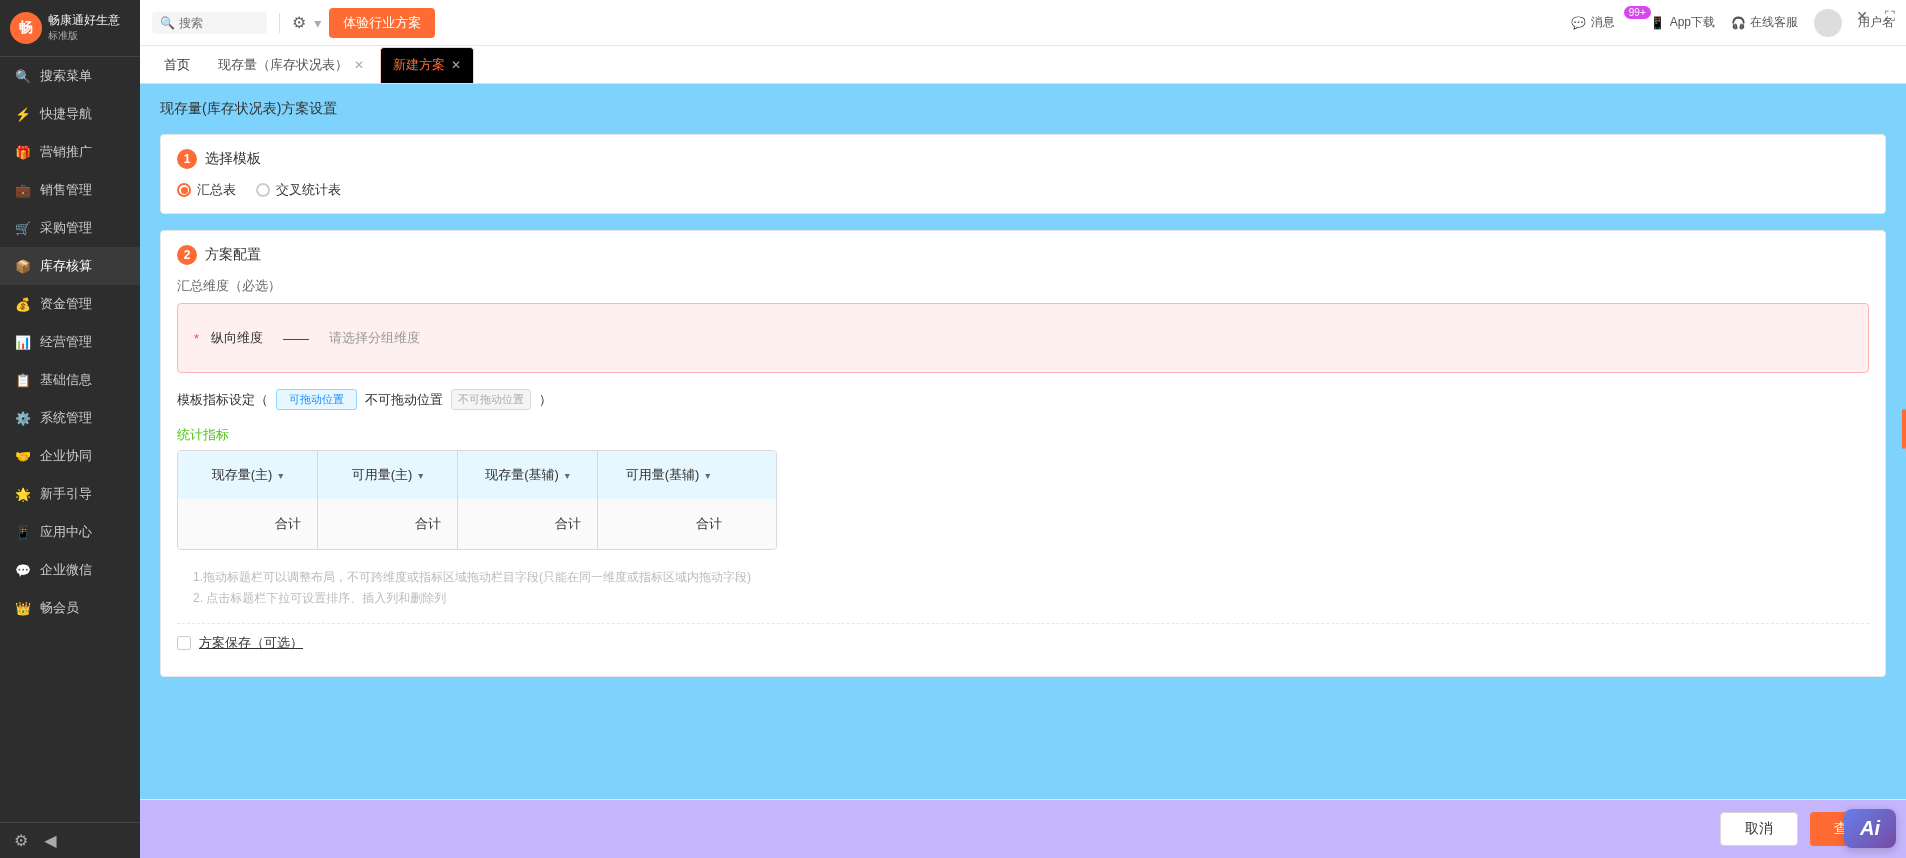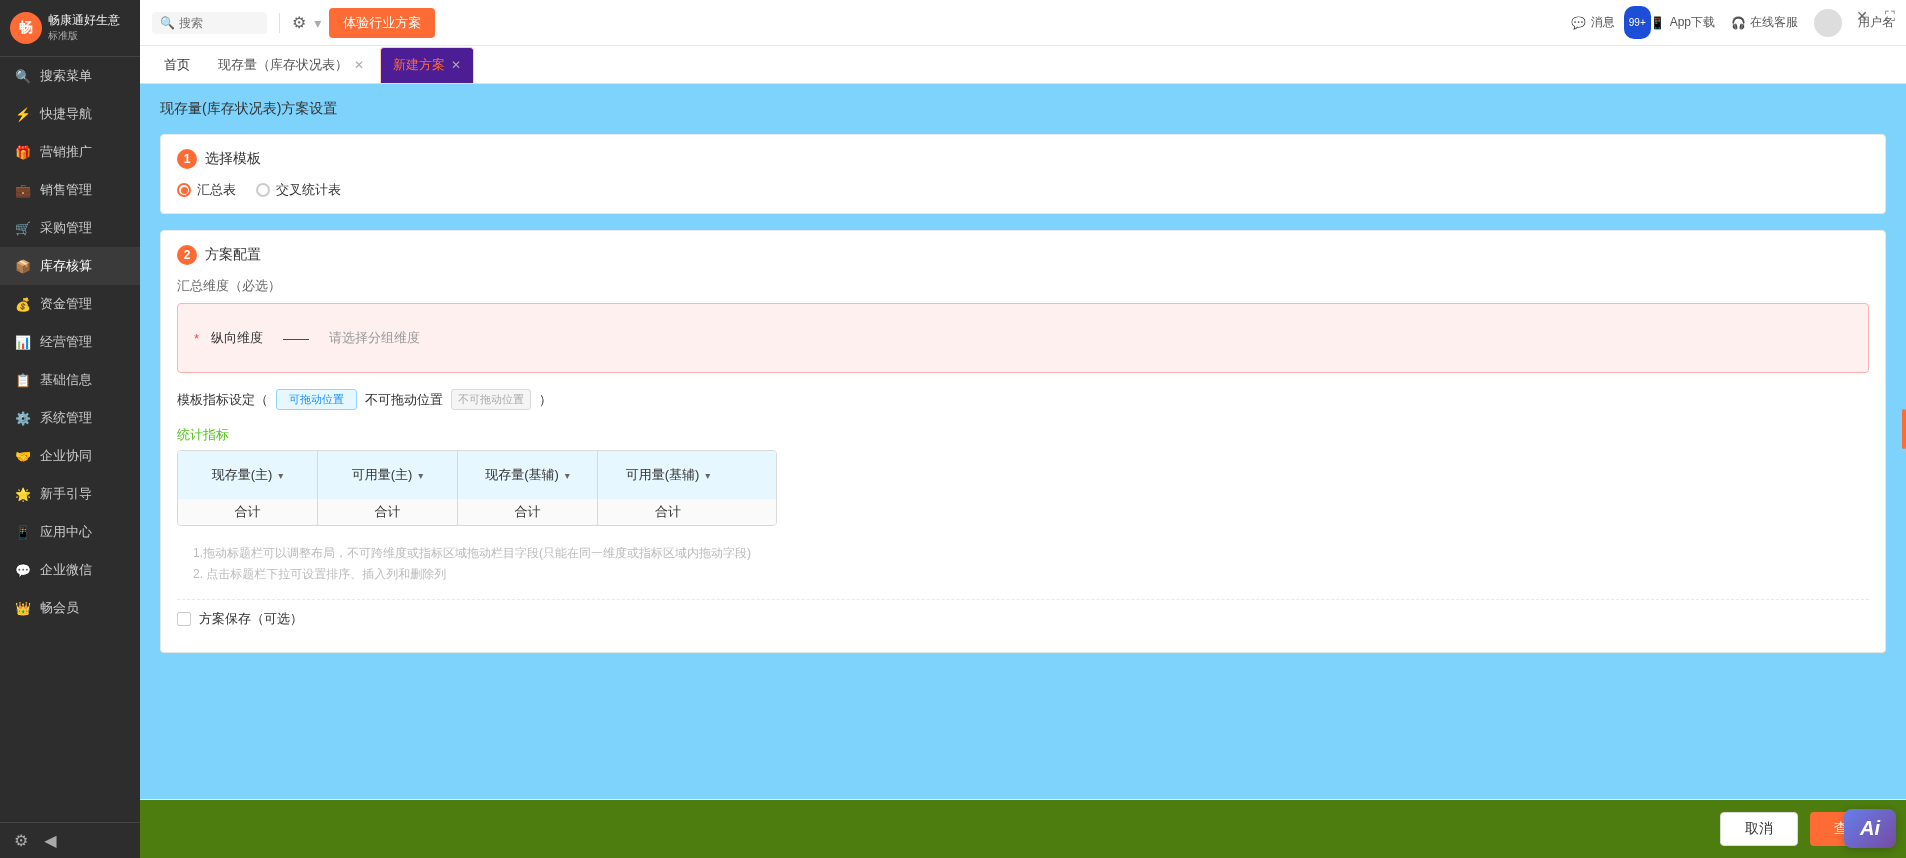--- a/index.html
+++ b/index.html
@@ -104,24 +104,24 @@
       border: none;
       border-radius: 4px;
       padding: 6px 14px;
       font-size: 13px;
       cursor: pointer;
     }
     .topbar-spacer { flex: 1; }
     .topbar-right { display: flex; align-items: center; gap: 16px; }
     .topbar-msg { display: flex; align-items: center; gap: 4px; color: #555; font-size: 12px; cursor: pointer; position: relative; }
     .badge {
-      background: #1d4ed8;
+      background: #d946ef;
       color: white;
       border-radius: 10px;
-      padding: 11px 5px;
+      padding: 1px 5px;
       font-size: 10px;
       position: absolute;
       top: -8px;
       right: -16px;
       white-space: nowrap;
     }
     .topbar-app { display: flex; align-items: center; gap: 4px; color: #555; font-size: 12px; cursor: pointer; }
     .topbar-service { display: flex; align-items: center; gap: 4px; color: #555; font-size: 12px; cursor: pointer; }
     .topbar-avatar { width: 28px; height: 28px; background: #ddd; border-radius: 50%; cursor: pointer; }
     .topbar-username { font-size: 12px; color: #555; cursor: pointer; }
@@ -142,21 +142,21 @@
       align-items: center;
       padding: 6px 12px;
       border-radius: 4px 4px 0 0;
       cursor: pointer;
       font-size: 13px;
       color: #555;
       gap: 6px;
       height: 36px;
     }
     .tab.home { color: #333; }
-    .tab.active { background: #4c1d95; color: #ff6b35; border: 1px solid #ffccc7; border-bottom: none; }
+    .tab.active { background: #000000; color: #ff6b35; border: 1px solid #ffccc7; border-bottom: none; }
     .tab-close { color: #aaa; font-size: 12px; cursor: pointer; }
 
     
     .content {
       flex: 1;
       background: #f5f5f5;
       overflow-y: auto;
       padding: 0;
       position: relative;
     }
@@ -306,23 +306,23 @@
       color: #333;
       display: flex;
       align-items: center;
       justify-content: center;
       gap: 6px;
       min-width: 140px;
     }
     .stats-cell:last-child { border-right: none; }
     .stats-data-row { display: flex; background: #fafafa; }
     .stats-data-cell {
-      padding: 4px 16px;
+      padding: 16px 16px;
       border-right: 1px solid #d9d9d9;
-      text-align: center;
+      text-align: right;
       font-size: 13px;
       color: #333;
       min-width: 140px;
     }
     .stats-data-cell:last-child { border-right: none; }
     .chevron-down { font-size: 10px; color: #666; }
 
     
     .tips-section { margin-bottom: 16px; }
     .tips-title { font-size: 13px; color: #bbb; margin-bottom: 4px; }
@@ -341,25 +341,25 @@
     .save-checkbox {
       width: 14px;
       height: 14px;
       border: 1px solid #ccc;
       border-radius: 2px;
       cursor: pointer;
       display: flex;
       align-items: center;
       justify-content: center;
     }
-    .save-label { font-size: 13px; color: #333; }
+    .save-label { font-size: 13px; color: #333; text-decoration: underline; }
 
     
     .footer-bar {
-      background: #4d7c0f;
+      background: #c4b5fd;
       border-top: 1px solid #e8e8e8;
       padding: 12px 20px;
       display: flex;
       justify-content: flex-end;
       gap: 12px;
       flex-shrink: 0;
     }
     .btn-cancel {
       background: #fff;
       border: 1px solid #d9d9d9;

